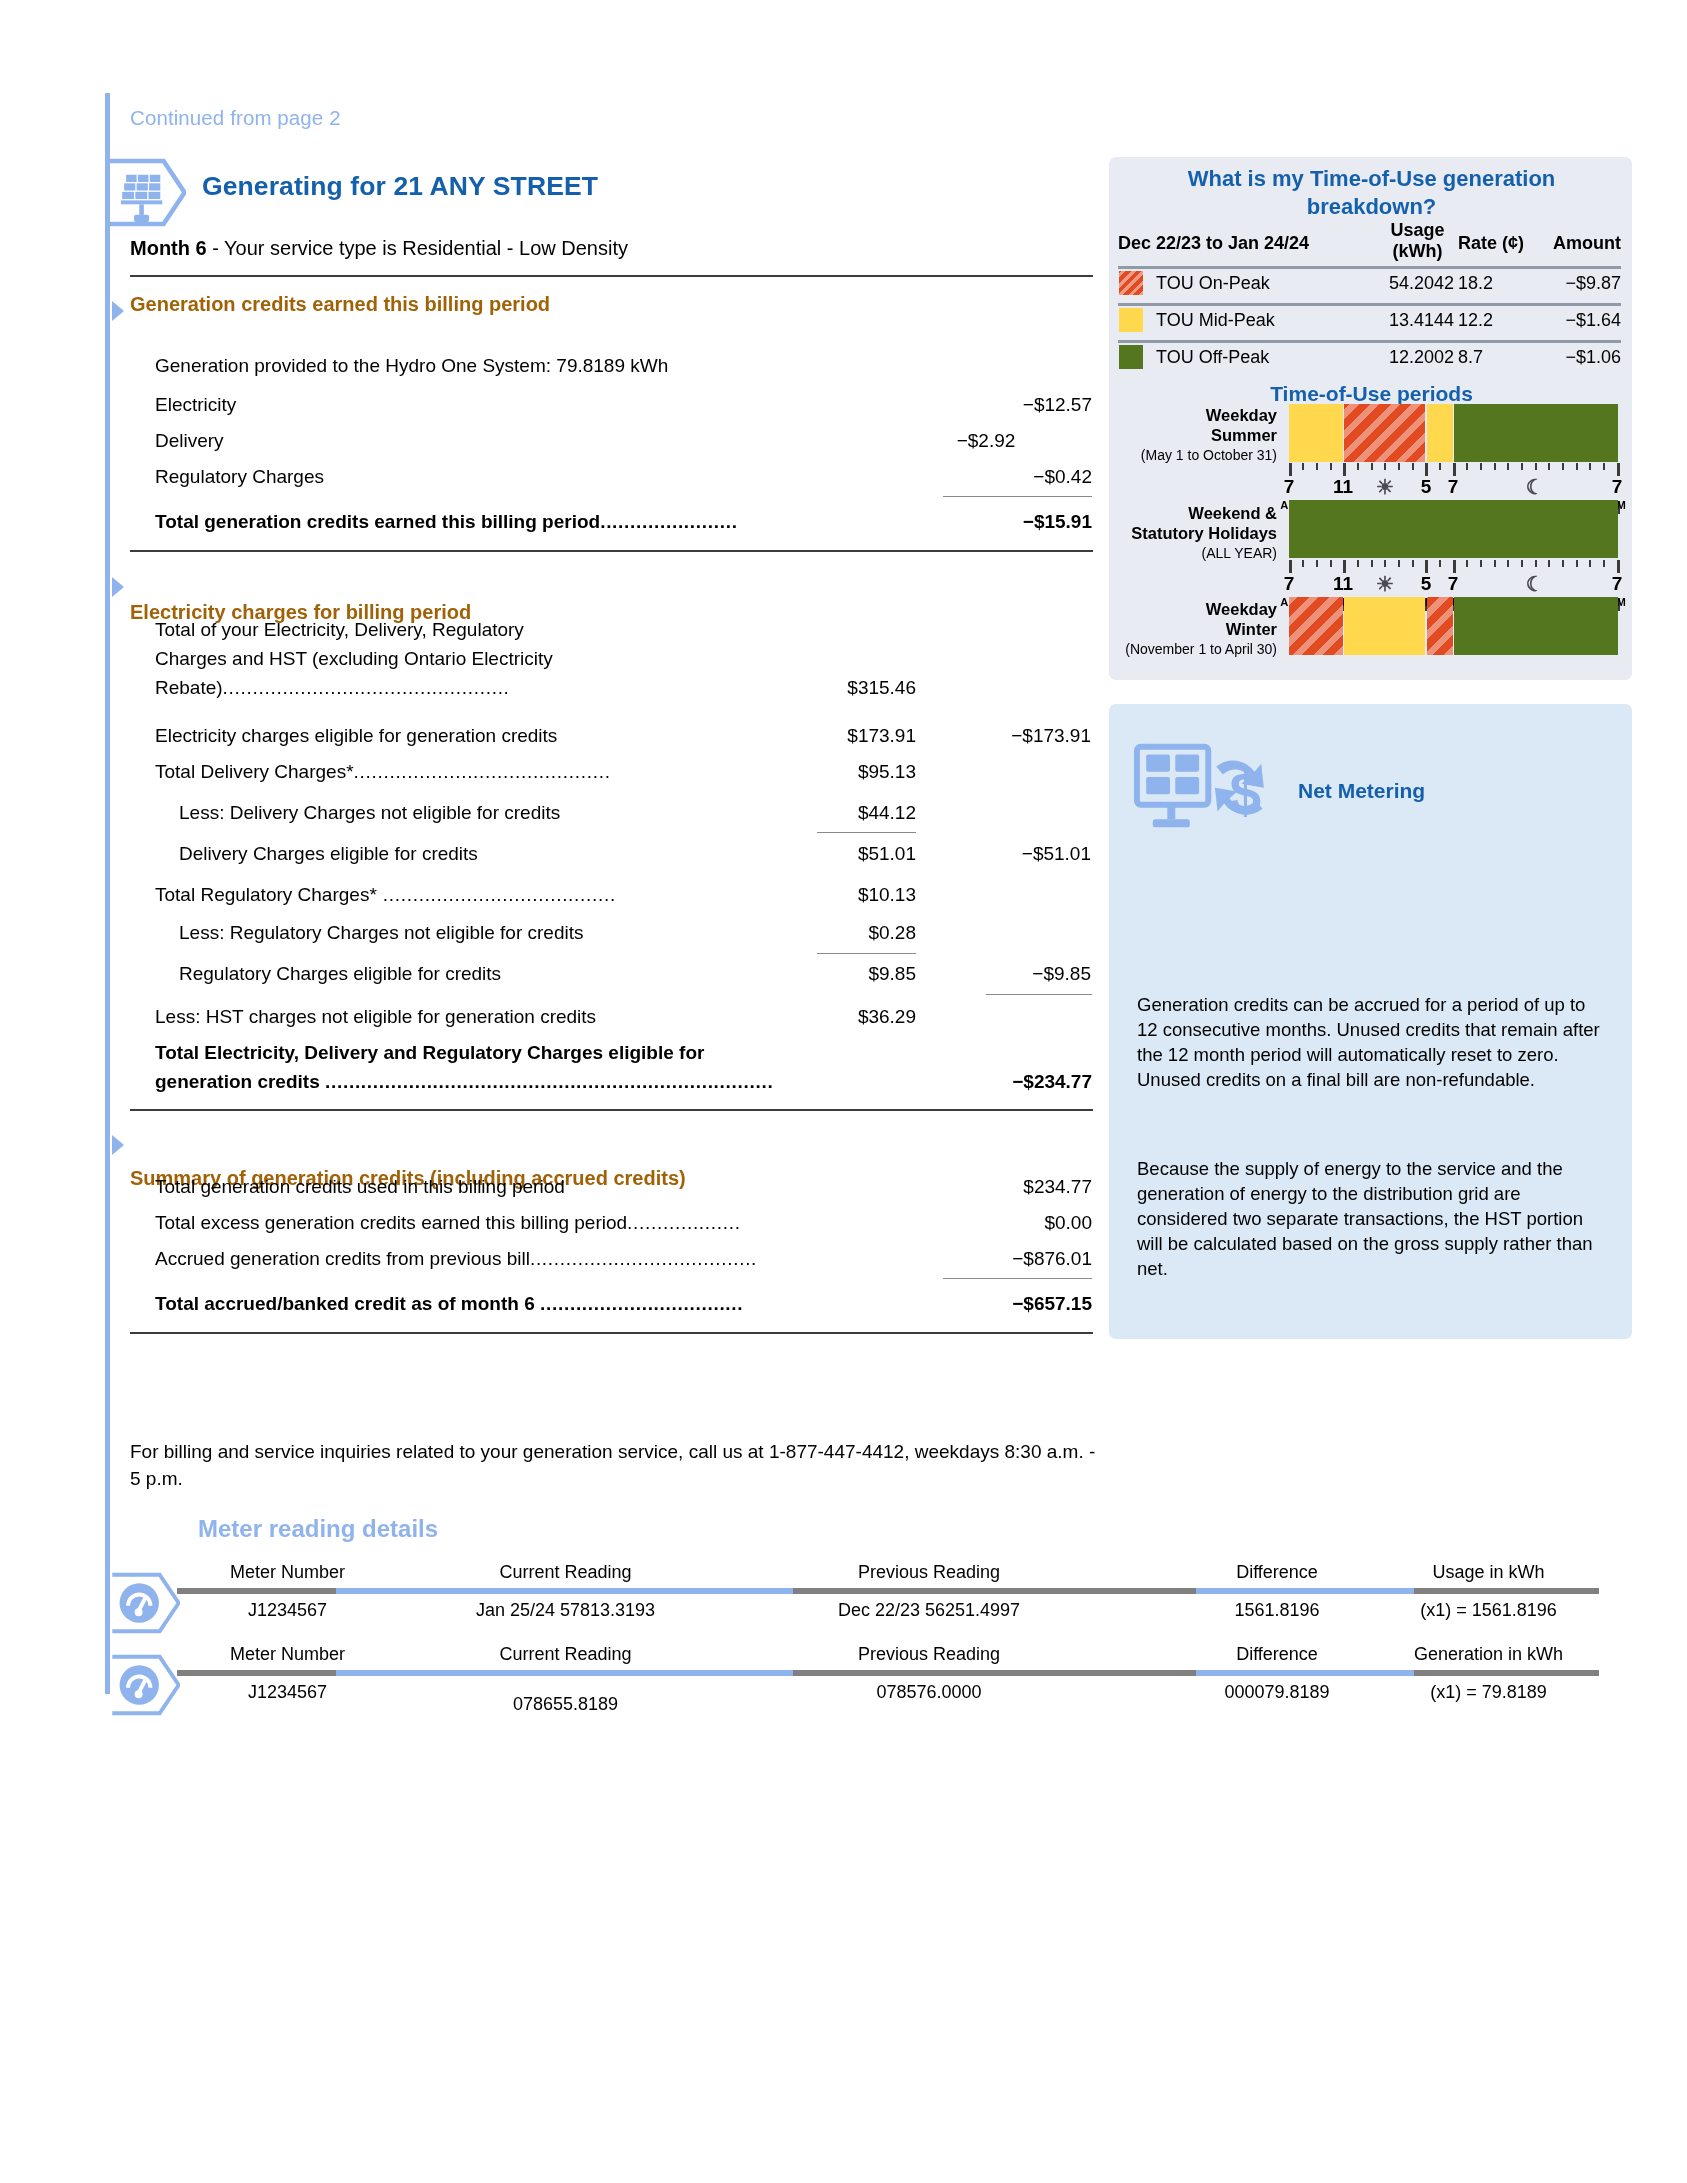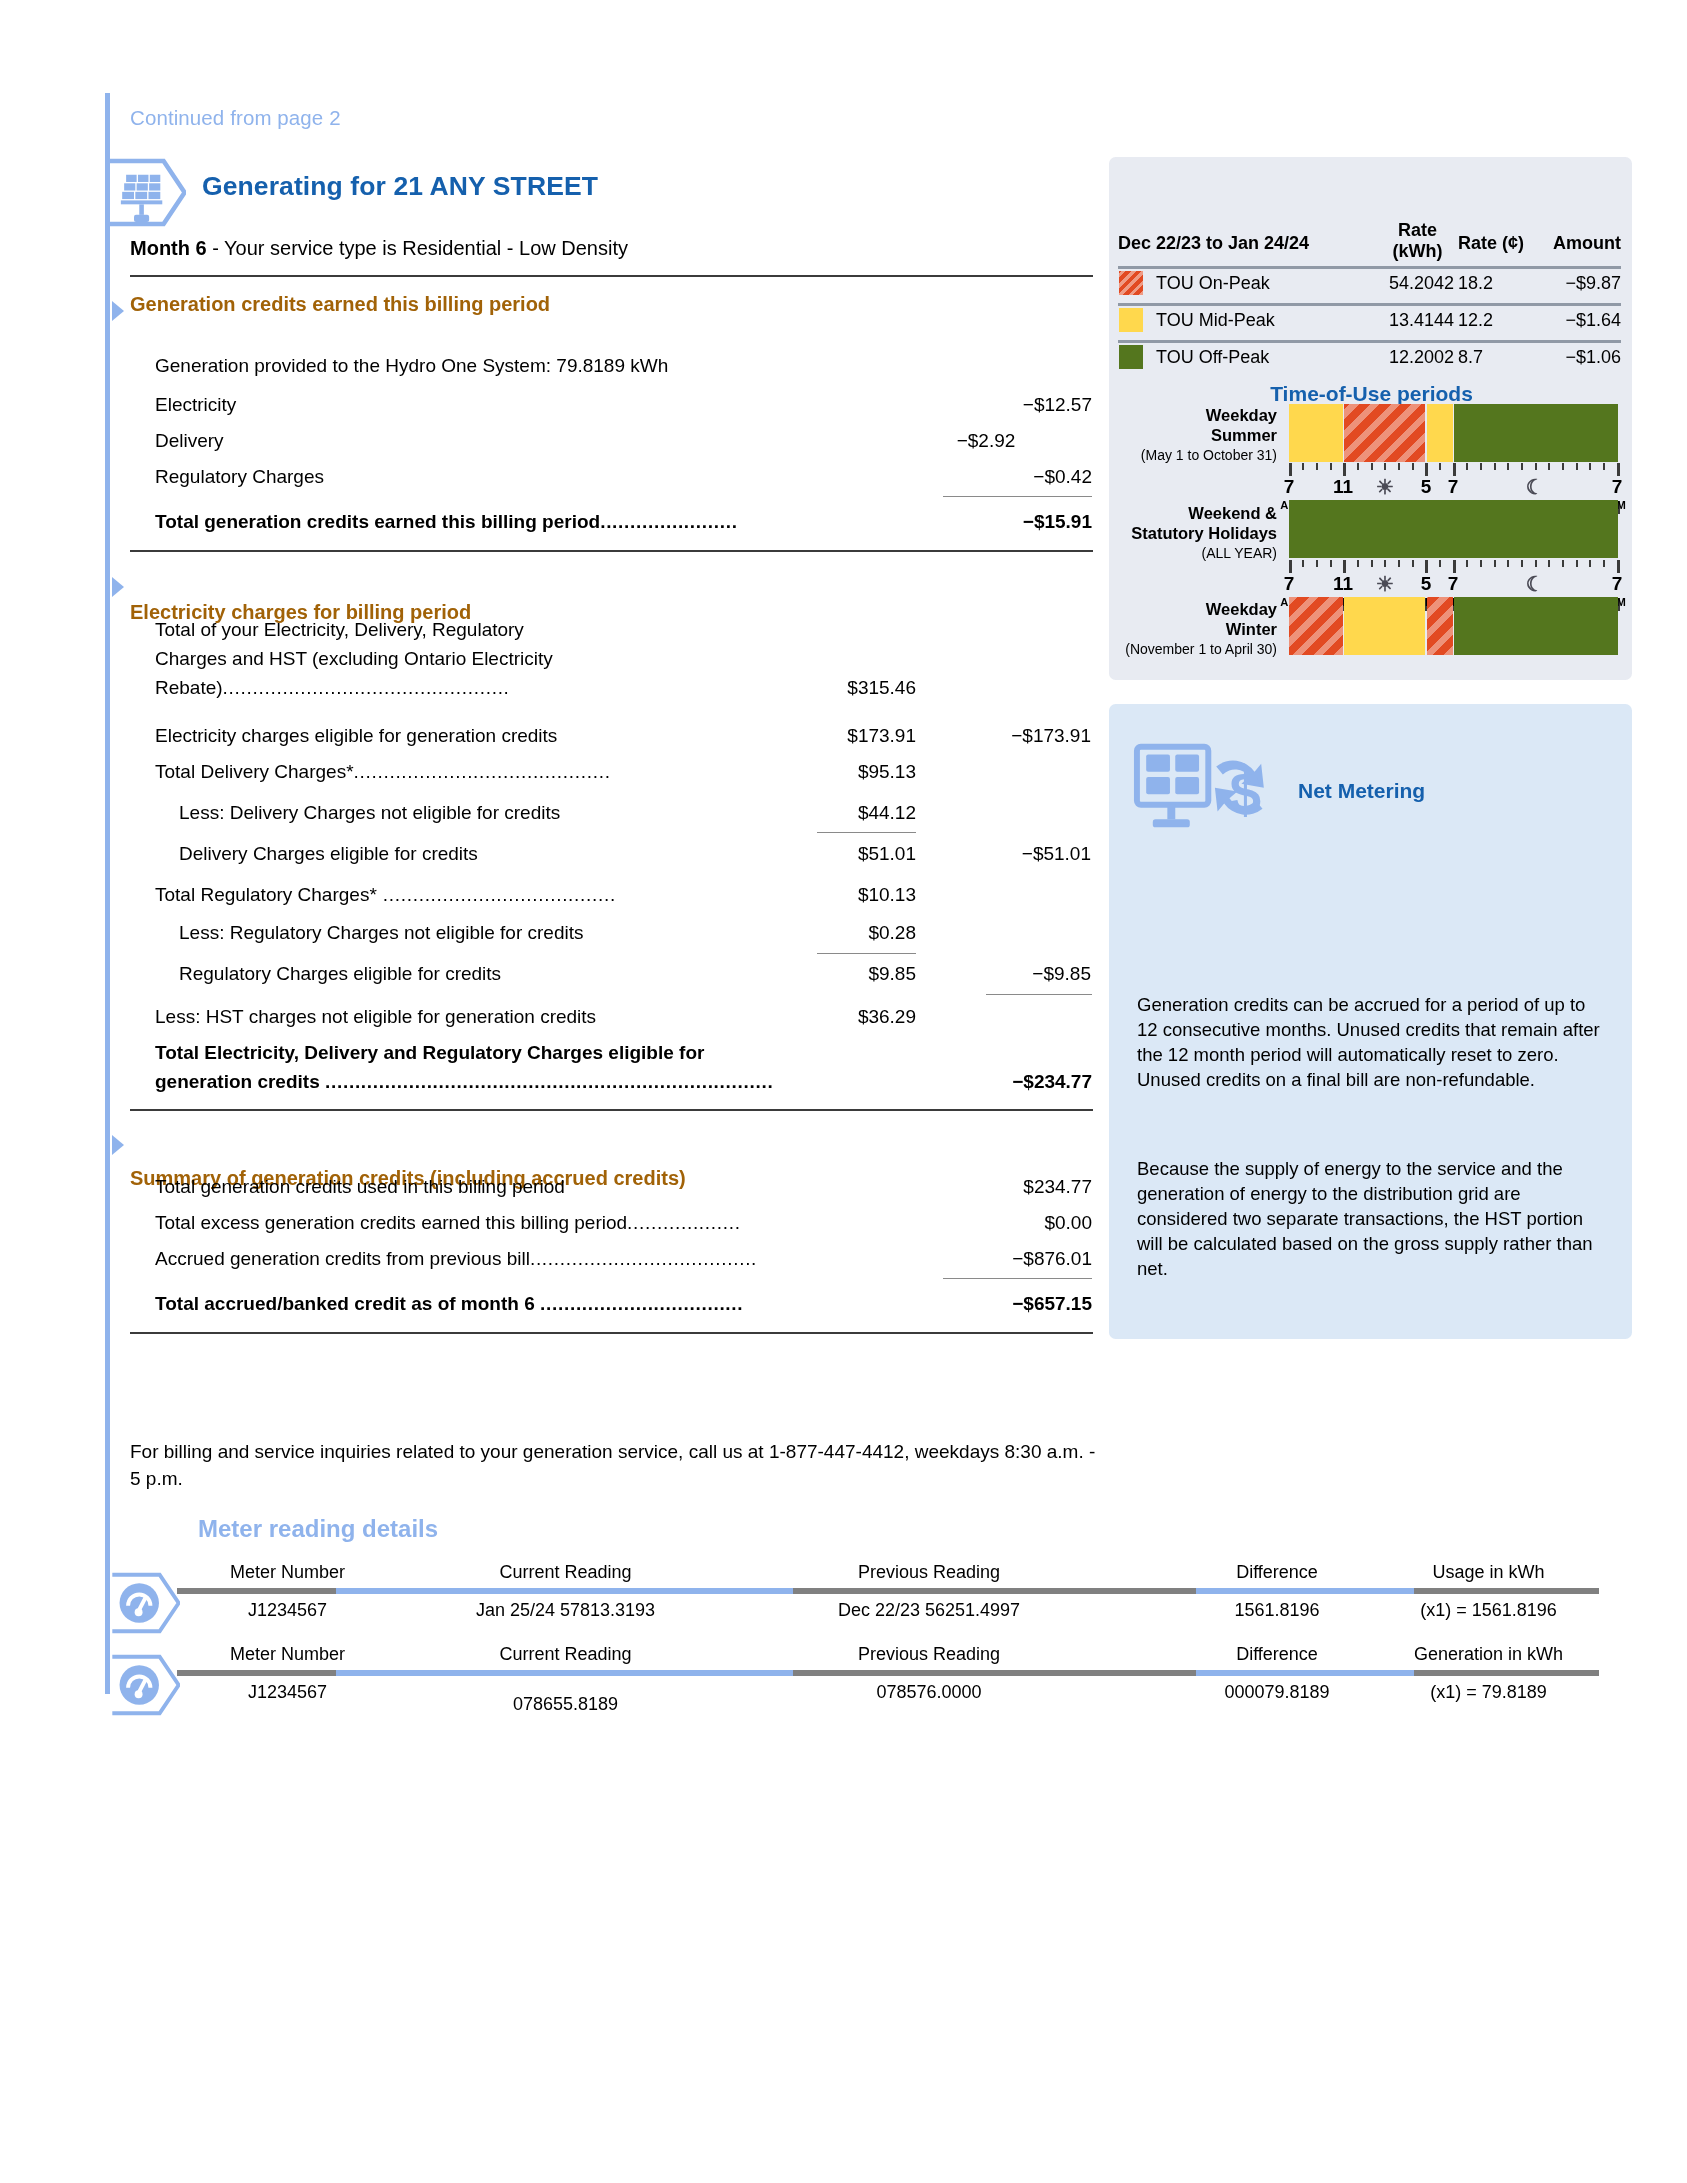--- a/index.html
+++ b/index.html
@@ -258,24 +258,28 @@
   </div>
 
   <div class="mcol" style="left:198px;top:1682px;width:179px;">J1234567</div>
   <div class="mcol" style="left:443px;top:1682px;width:245px;margin-top:12px;">078655.8189</div>
   <div class="mcol" style="left:787px;top:1682px;width:284px;">078576.0000</div>
   <div class="mcol" style="left:1191px;top:1682px;width:172px;">000079.8189</div>
   <div class="mcol" style="left:1363px;top:1682px;width:251px;">(x1) =  79.8189</div>
 
   <div class="panel-tou"></div>
 
+  <div class="tou-title">
+    <span>What is my Time-of-Use generation</span><br>
+    <span>breakdown?</span>
+  </div>
 
   <div class="tou-hdr" style="left:1118px;top:233px;">Dec 22/23 to Jan 24/24</div>
   <div class="tou-hdr" style="left:1381px;top:220px;text-align:center;width:73px;">
-    <span>Rate</span><br><span>(kWh)</span>
+    <span>Usage</span><br><span>(kWh)</span>
   </div>
   <div class="tou-hdr" style="left:1458px;top:233px;">Rate (¢)</div>
   <div class="tou-hdr" style="left:1538px;top:233px;width:83px;text-align:right;">Amount</div>
 
   <div class="tou-sep" style="left:1118px;top:266px;width:503px;"></div>
 
   <div class="sw sw-on" style="left:1119px;top:271px;"></div>
   <div class="tou-cell" style="left:1156px;top:273px;">TOU On-Peak</div>
   <div class="tou-cell" style="left:1368px;top:273px;width:86px;text-align:right;">54.2042</div>
   <div class="tou-cell" style="left:1458px;top:273px;">18.2</div>

